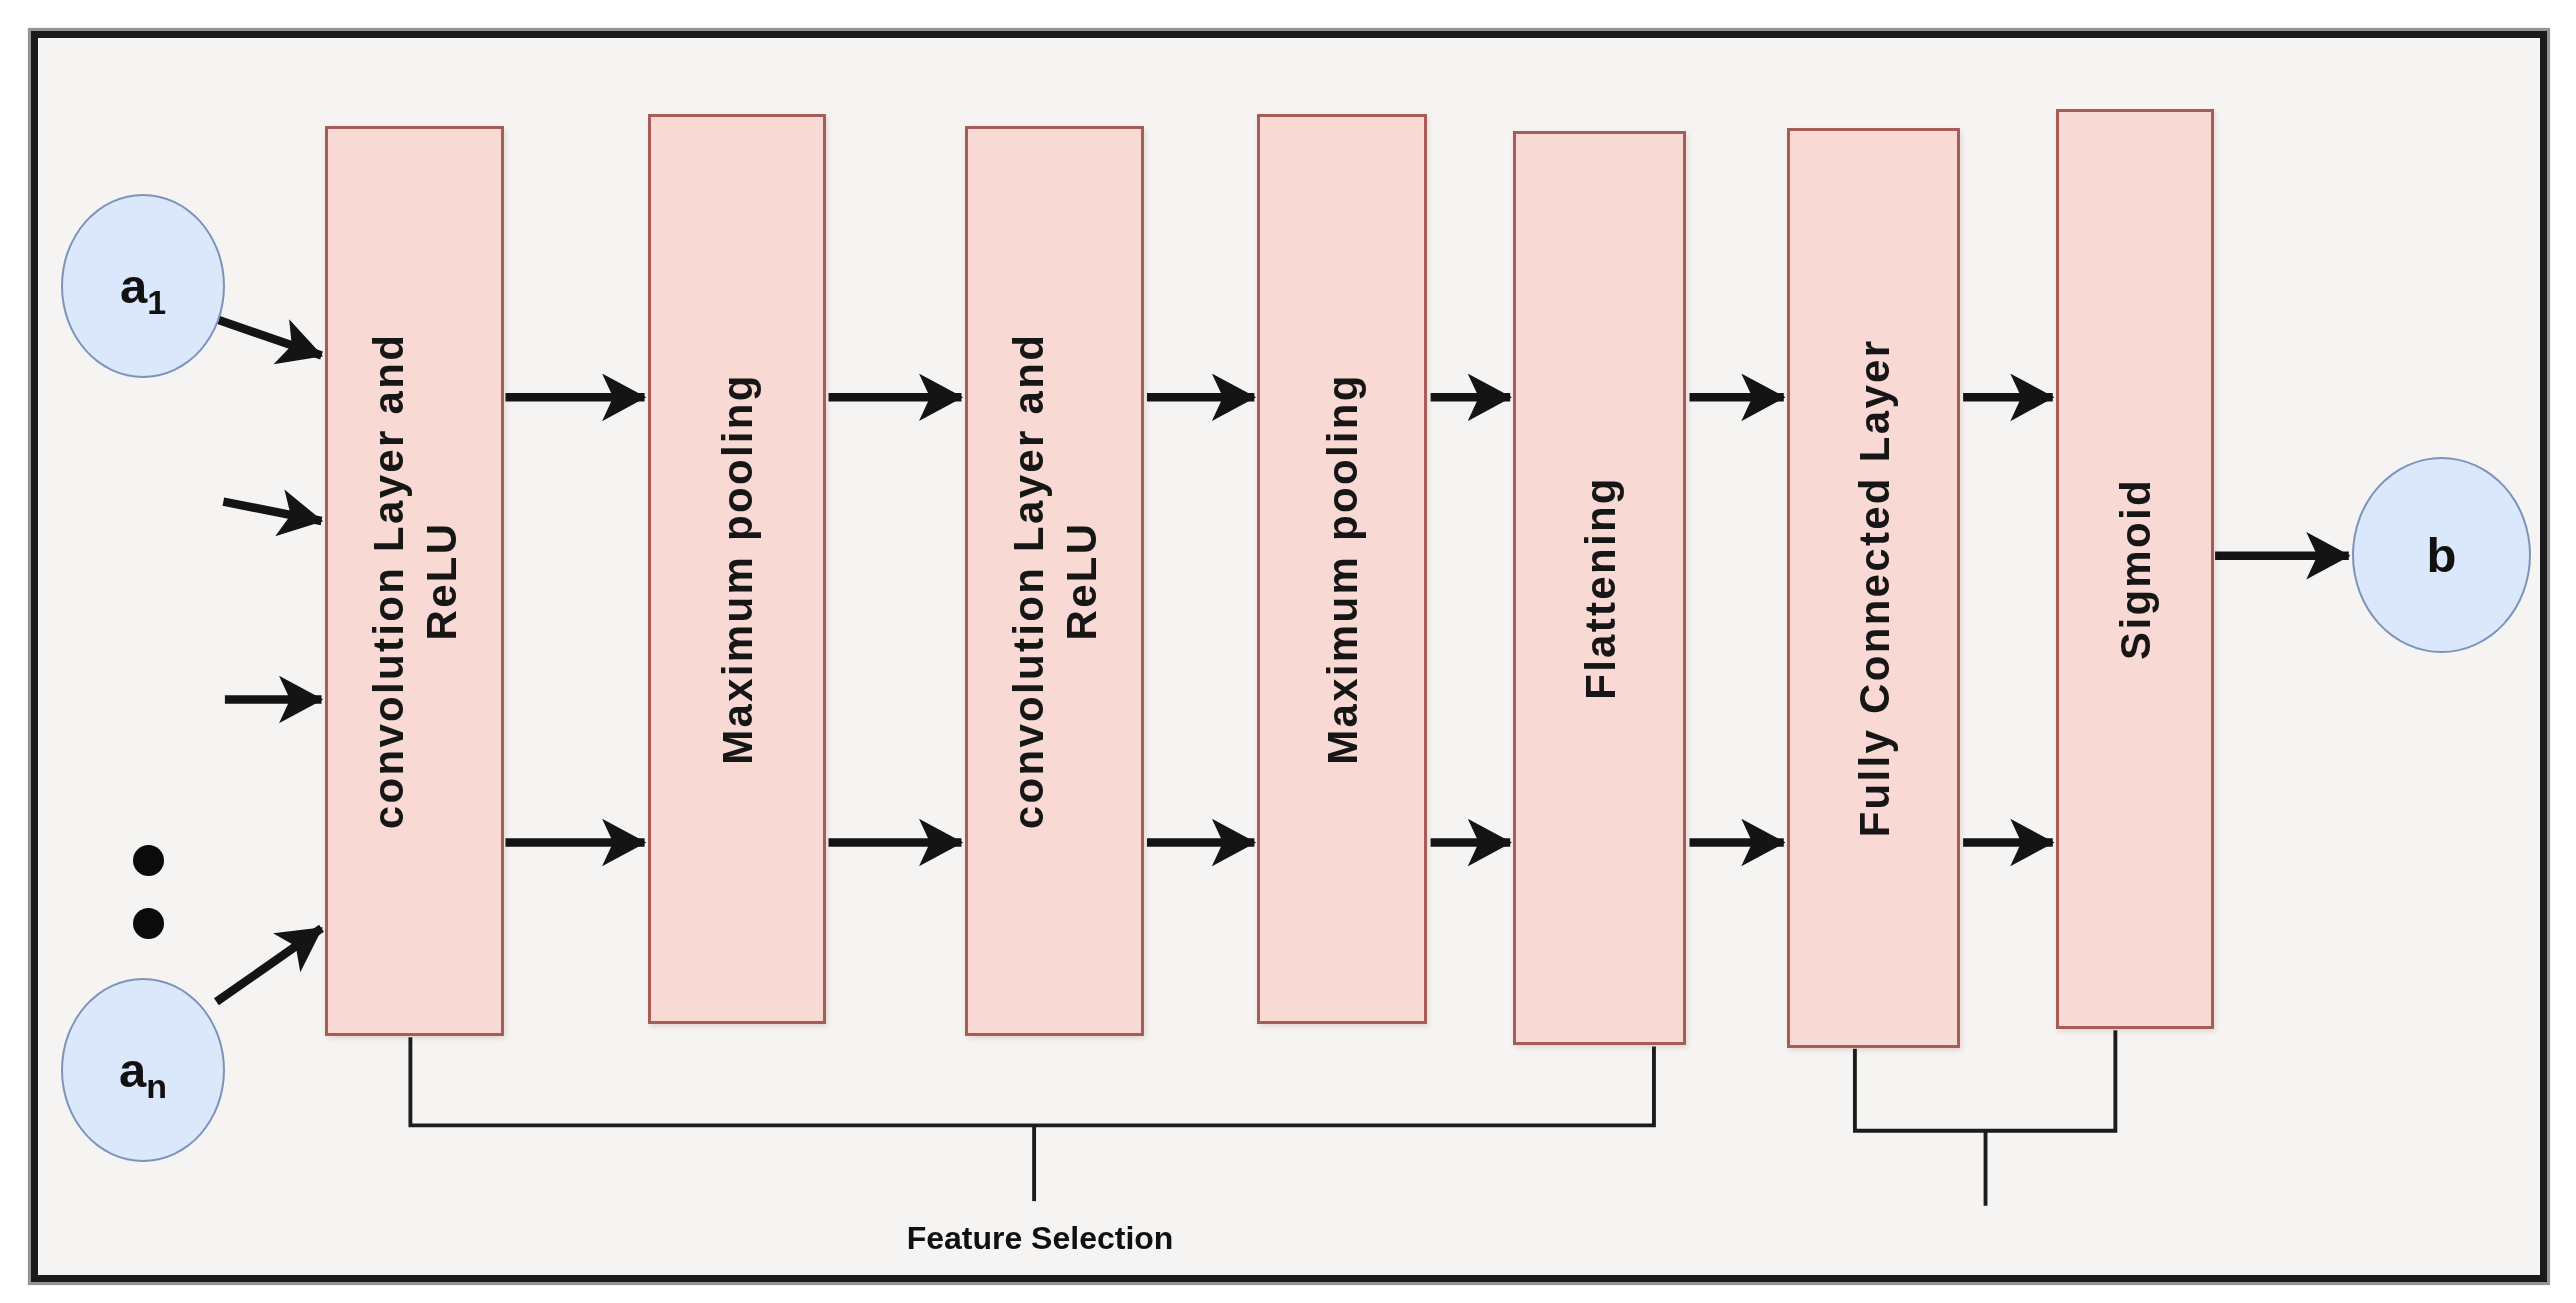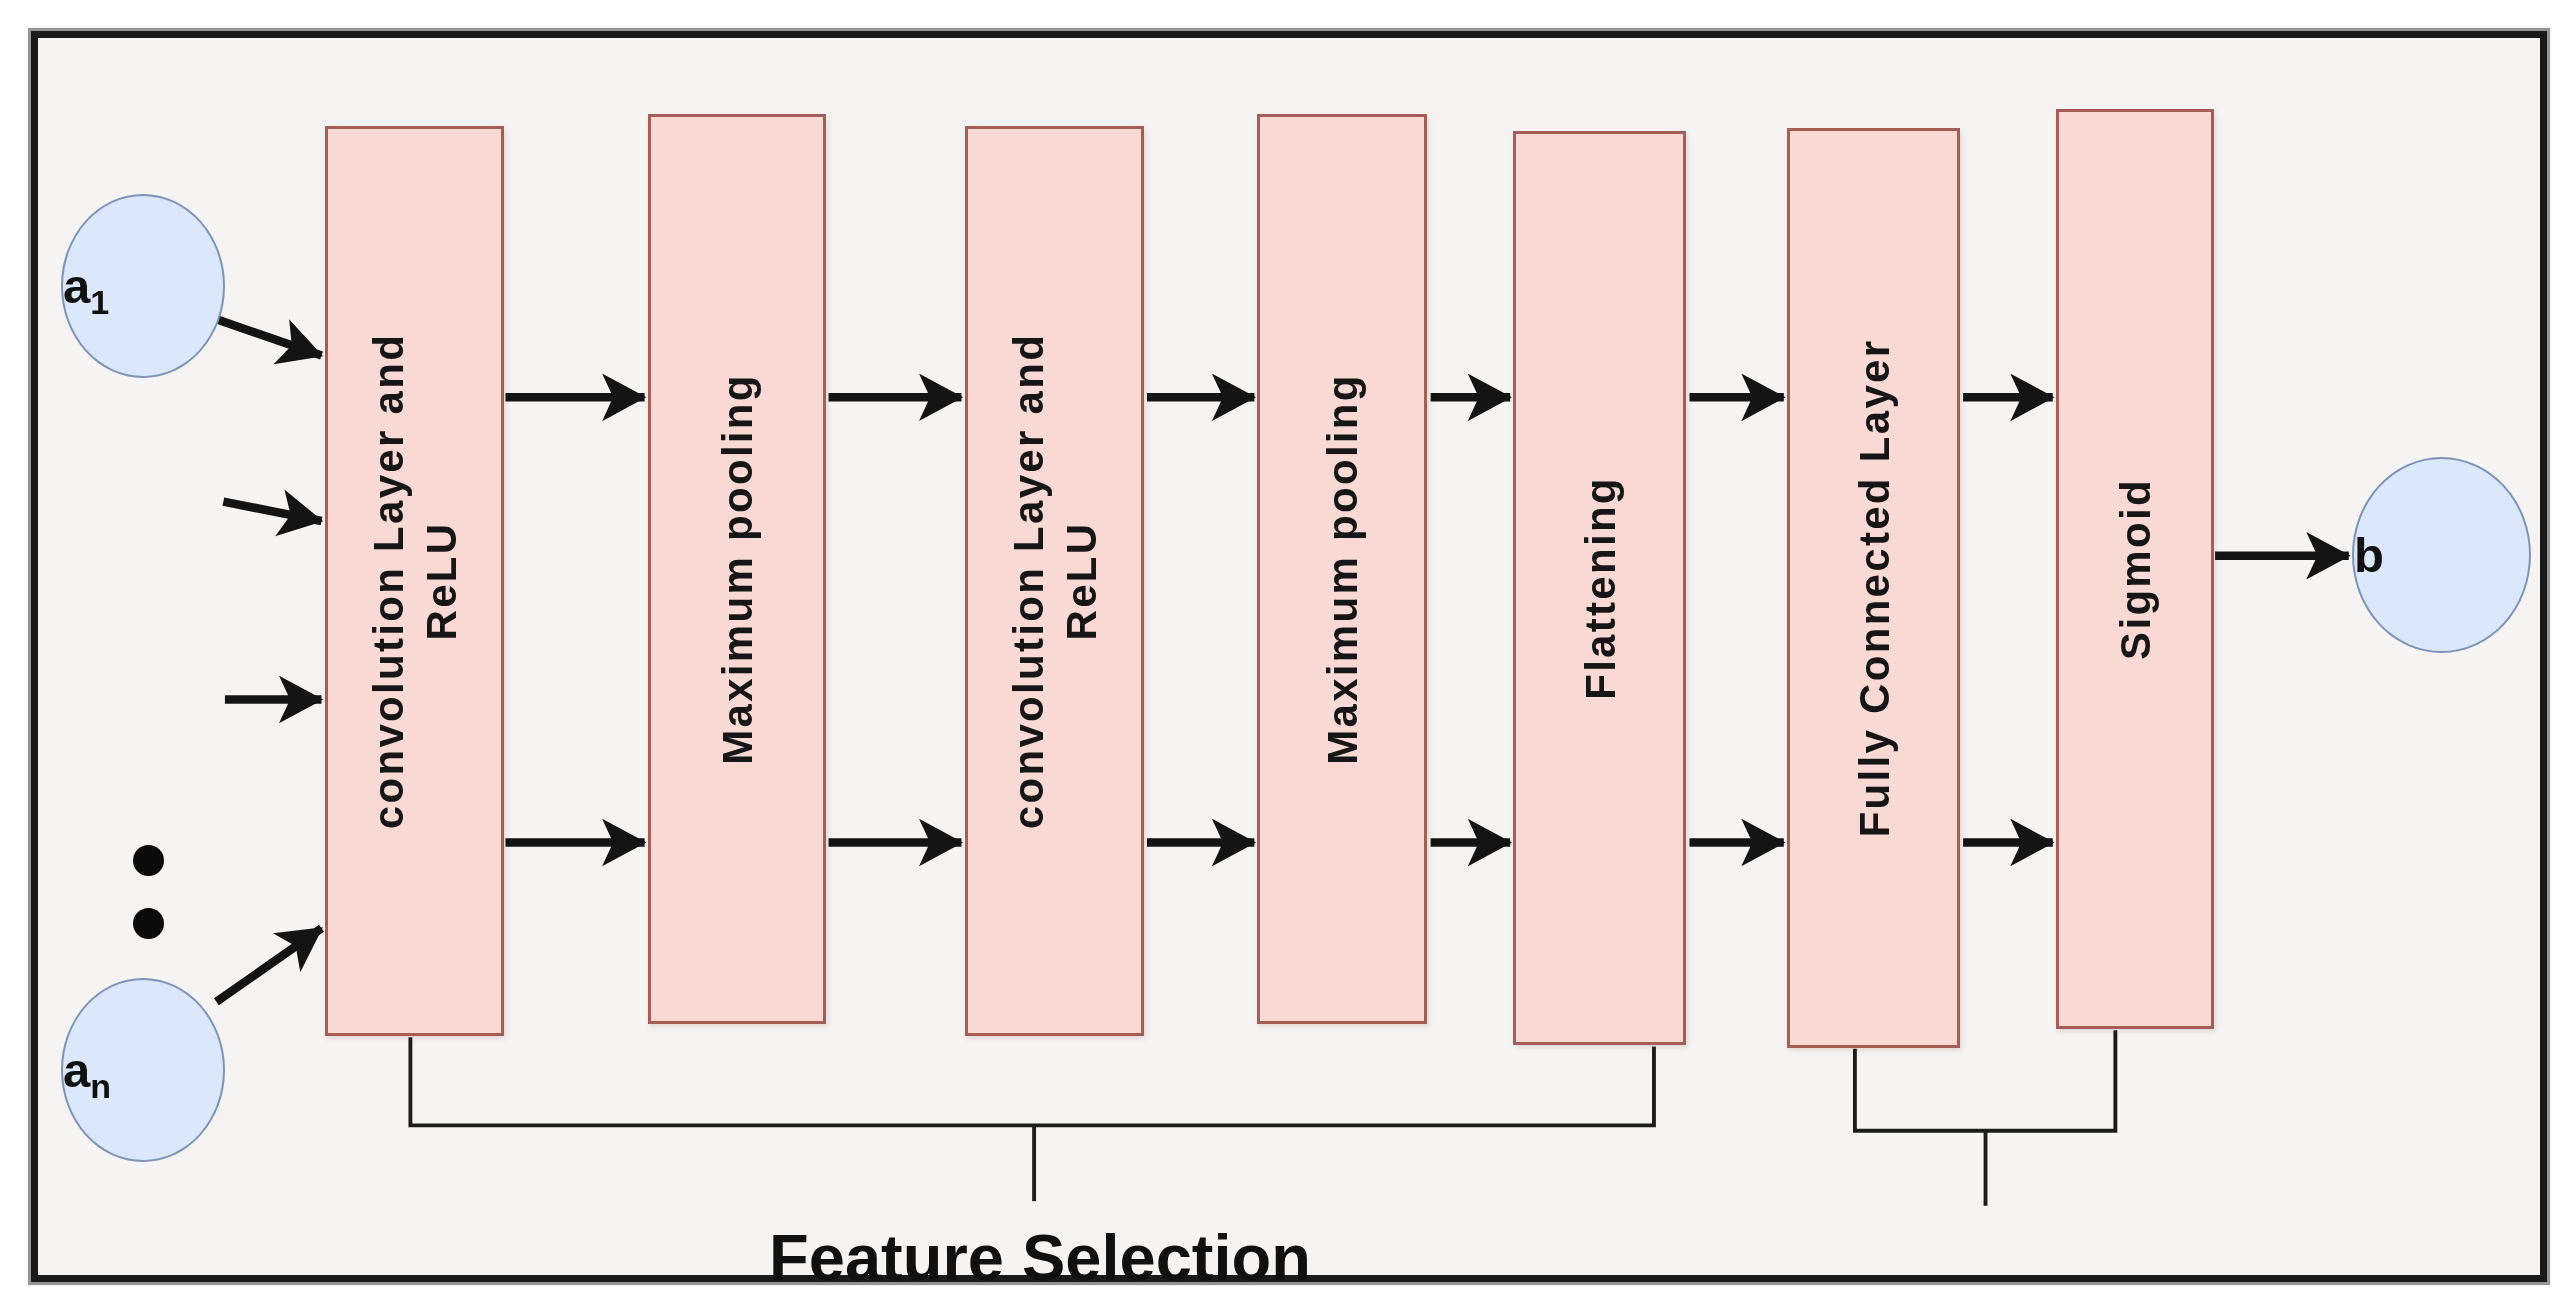--- a/index.html
+++ b/index.html
@@ -43,21 +43,21 @@
     line-height: 53px;
     color: #161616;
   }
   .vlabel div { white-space: nowrap; }
   
   .node {
     position: absolute;
     border-radius: 50%;
     background: var(--node-fill, #dbe8fb);
     border: 2.3px solid var(--node-border, #7d93ba);
-    display: flex; align-items: center; 
+    display: flex; align-items: center; justify-content: center;
     font-weight: bold; font-size: 49px; color: #111111;
   }
   .node sub { font-size: 34px; line-height: 0; transform: translateY(4.6px); }
   .n1 { left: 61px;  top: 194px;  width: 164px; height: 184px; }
   .n2 { left: 61px;  top: 409px;  width: 164px; height: 184px; }
   .n3 { left: 61px;  top: 638px;  width: 164px; height: 184px; }
   .n4 { left: 61px;  top: 978px; width: 164px; height: 184px; }
   .nb { left: 2352px; top: 457px; width: 179px; height: 196px; }
   .dot {
     position: absolute;
@@ -68,21 +68,21 @@
   .d2 { left: 133px; top: 908px; }
   
   svg.overlay { position: absolute; left: 0; top: 0; width: 2576px; height: 1304px; }
   .arrow   { stroke: var(--arrow, #141414); stroke-width: 11px; fill: none; }
   .bracket { stroke: #1c1c1c; stroke-width: 5px; fill: none; }
   #ah path { fill: var(--arrow, #141414); }
   
   .group-label {
     position: absolute;
     transform: translateX(-50%);
-    font-size: 65px; font-weight: bold; color: #101010;
+    font-size: 32px; font-weight: bold; color: #101010;
     white-space: nowrap;
   }
   .gl-feature { left: 1040px; top: 1220px; }
   .gl-class   { left: 1988px; top: 1220px; }
 </style>
 </head>
 <body>
 
 <div class="canvas">
 

